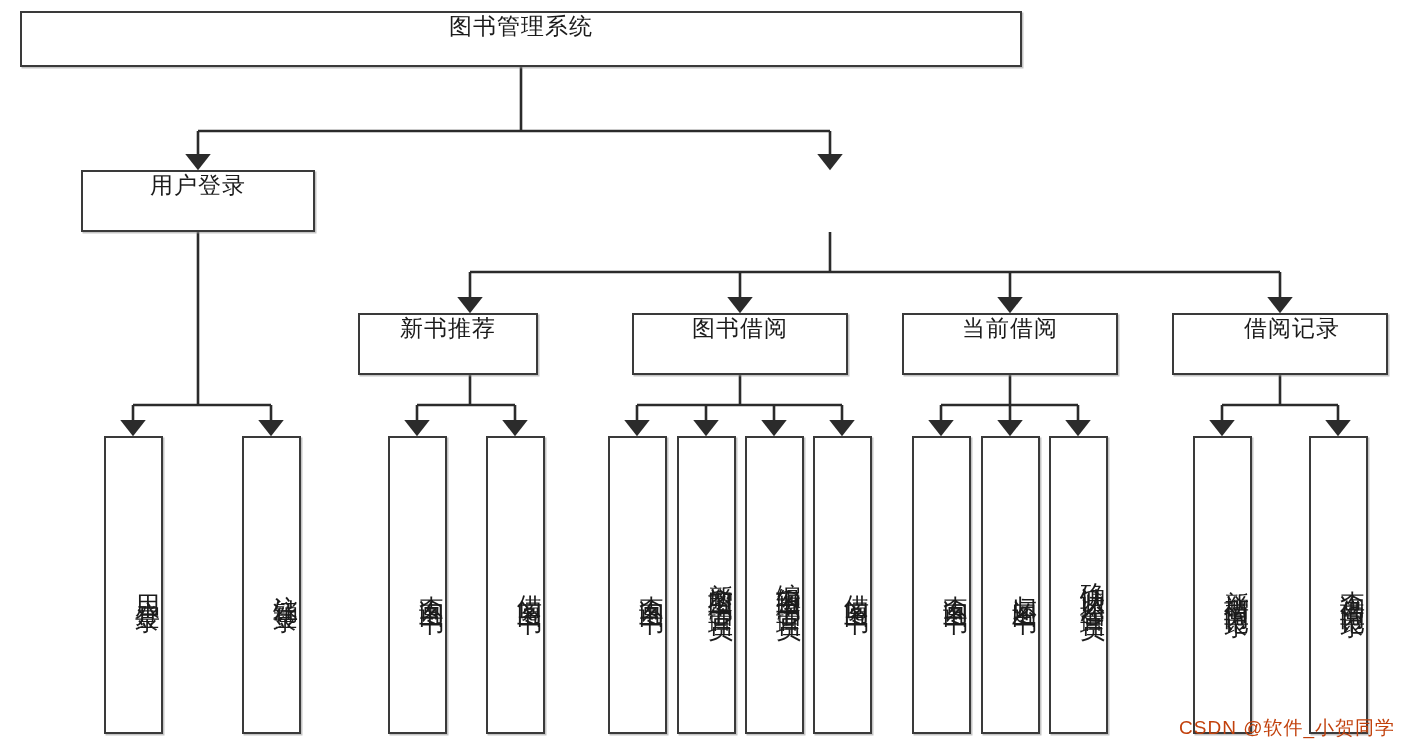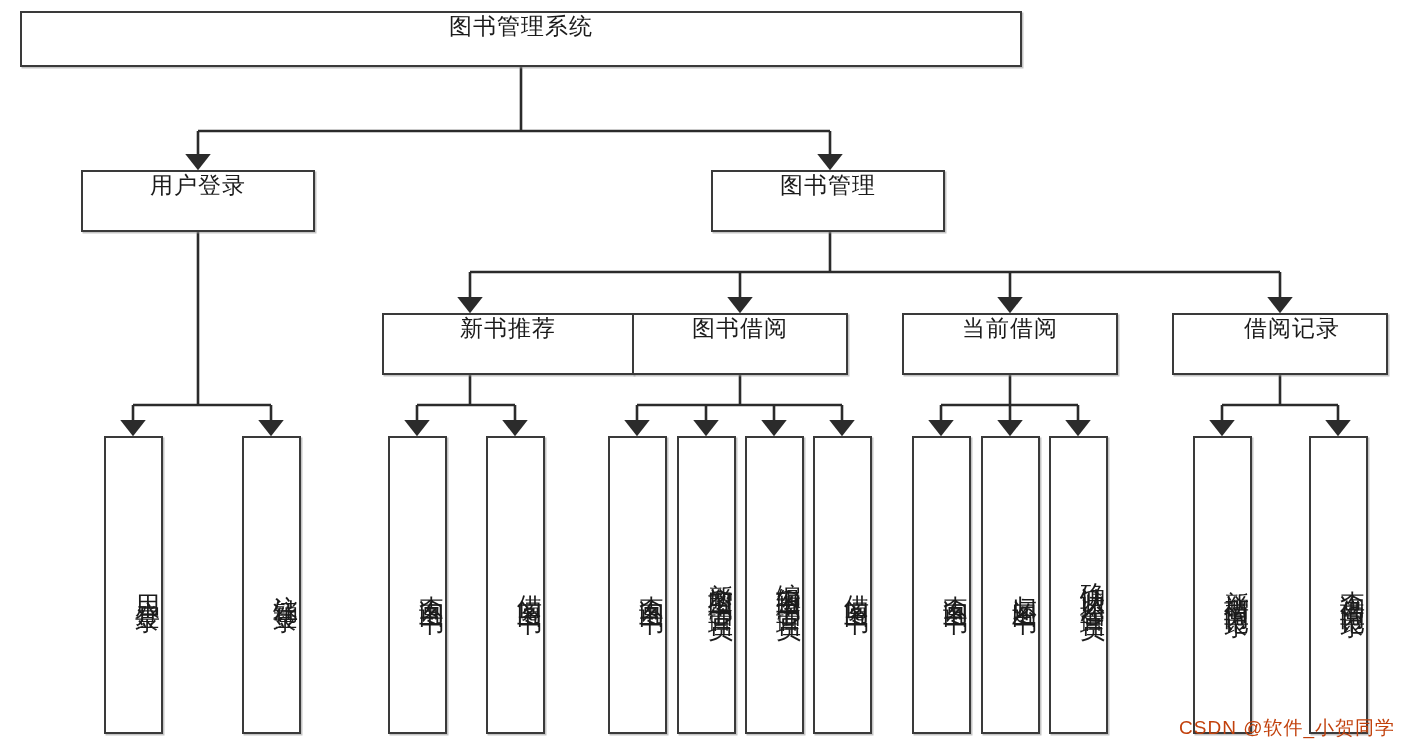--- a/index.html
+++ b/index.html
@@ -112,25 +112,22 @@
     </g>
   </svg>
 
   <div class="node-box horizontal" style="left:20px;top:11px;width:1002px;height:56px;">
     <span>图书管理系统</span>
   </div>
 
   <div class="node-box horizontal" style="left:81px;top:170px;width:234px;height:62px;">
     <span>用户登录</span>
   </div>
-  <div class="node-box horizontal" style="left:711px;top:170px;width:234px;height:62px;">
-    <span>图书管理</span>
-  </div>
 
-  <div class="node-box horizontal" style="left:382px;top:313px;width:252px;height:62px;">
+  <div class="node-box horizontal" style="left:358px;top:313px;width:180px;height:62px;">
     <span>新书推荐</span>
   </div>
   <div class="node-box horizontal" style="left:632px;top:313px;width:216px;height:62px;">
     <span>图书借阅</span>
   </div>
   <div class="node-box horizontal" style="left:902px;top:313px;width:216px;height:62px;">
     <span>当前借阅</span>
   </div>
   <div class="node-box horizontal" style="left:1172px;top:313px;width:216px;height:62px;padding-left:24px;">
     <span>借阅记录</span>

